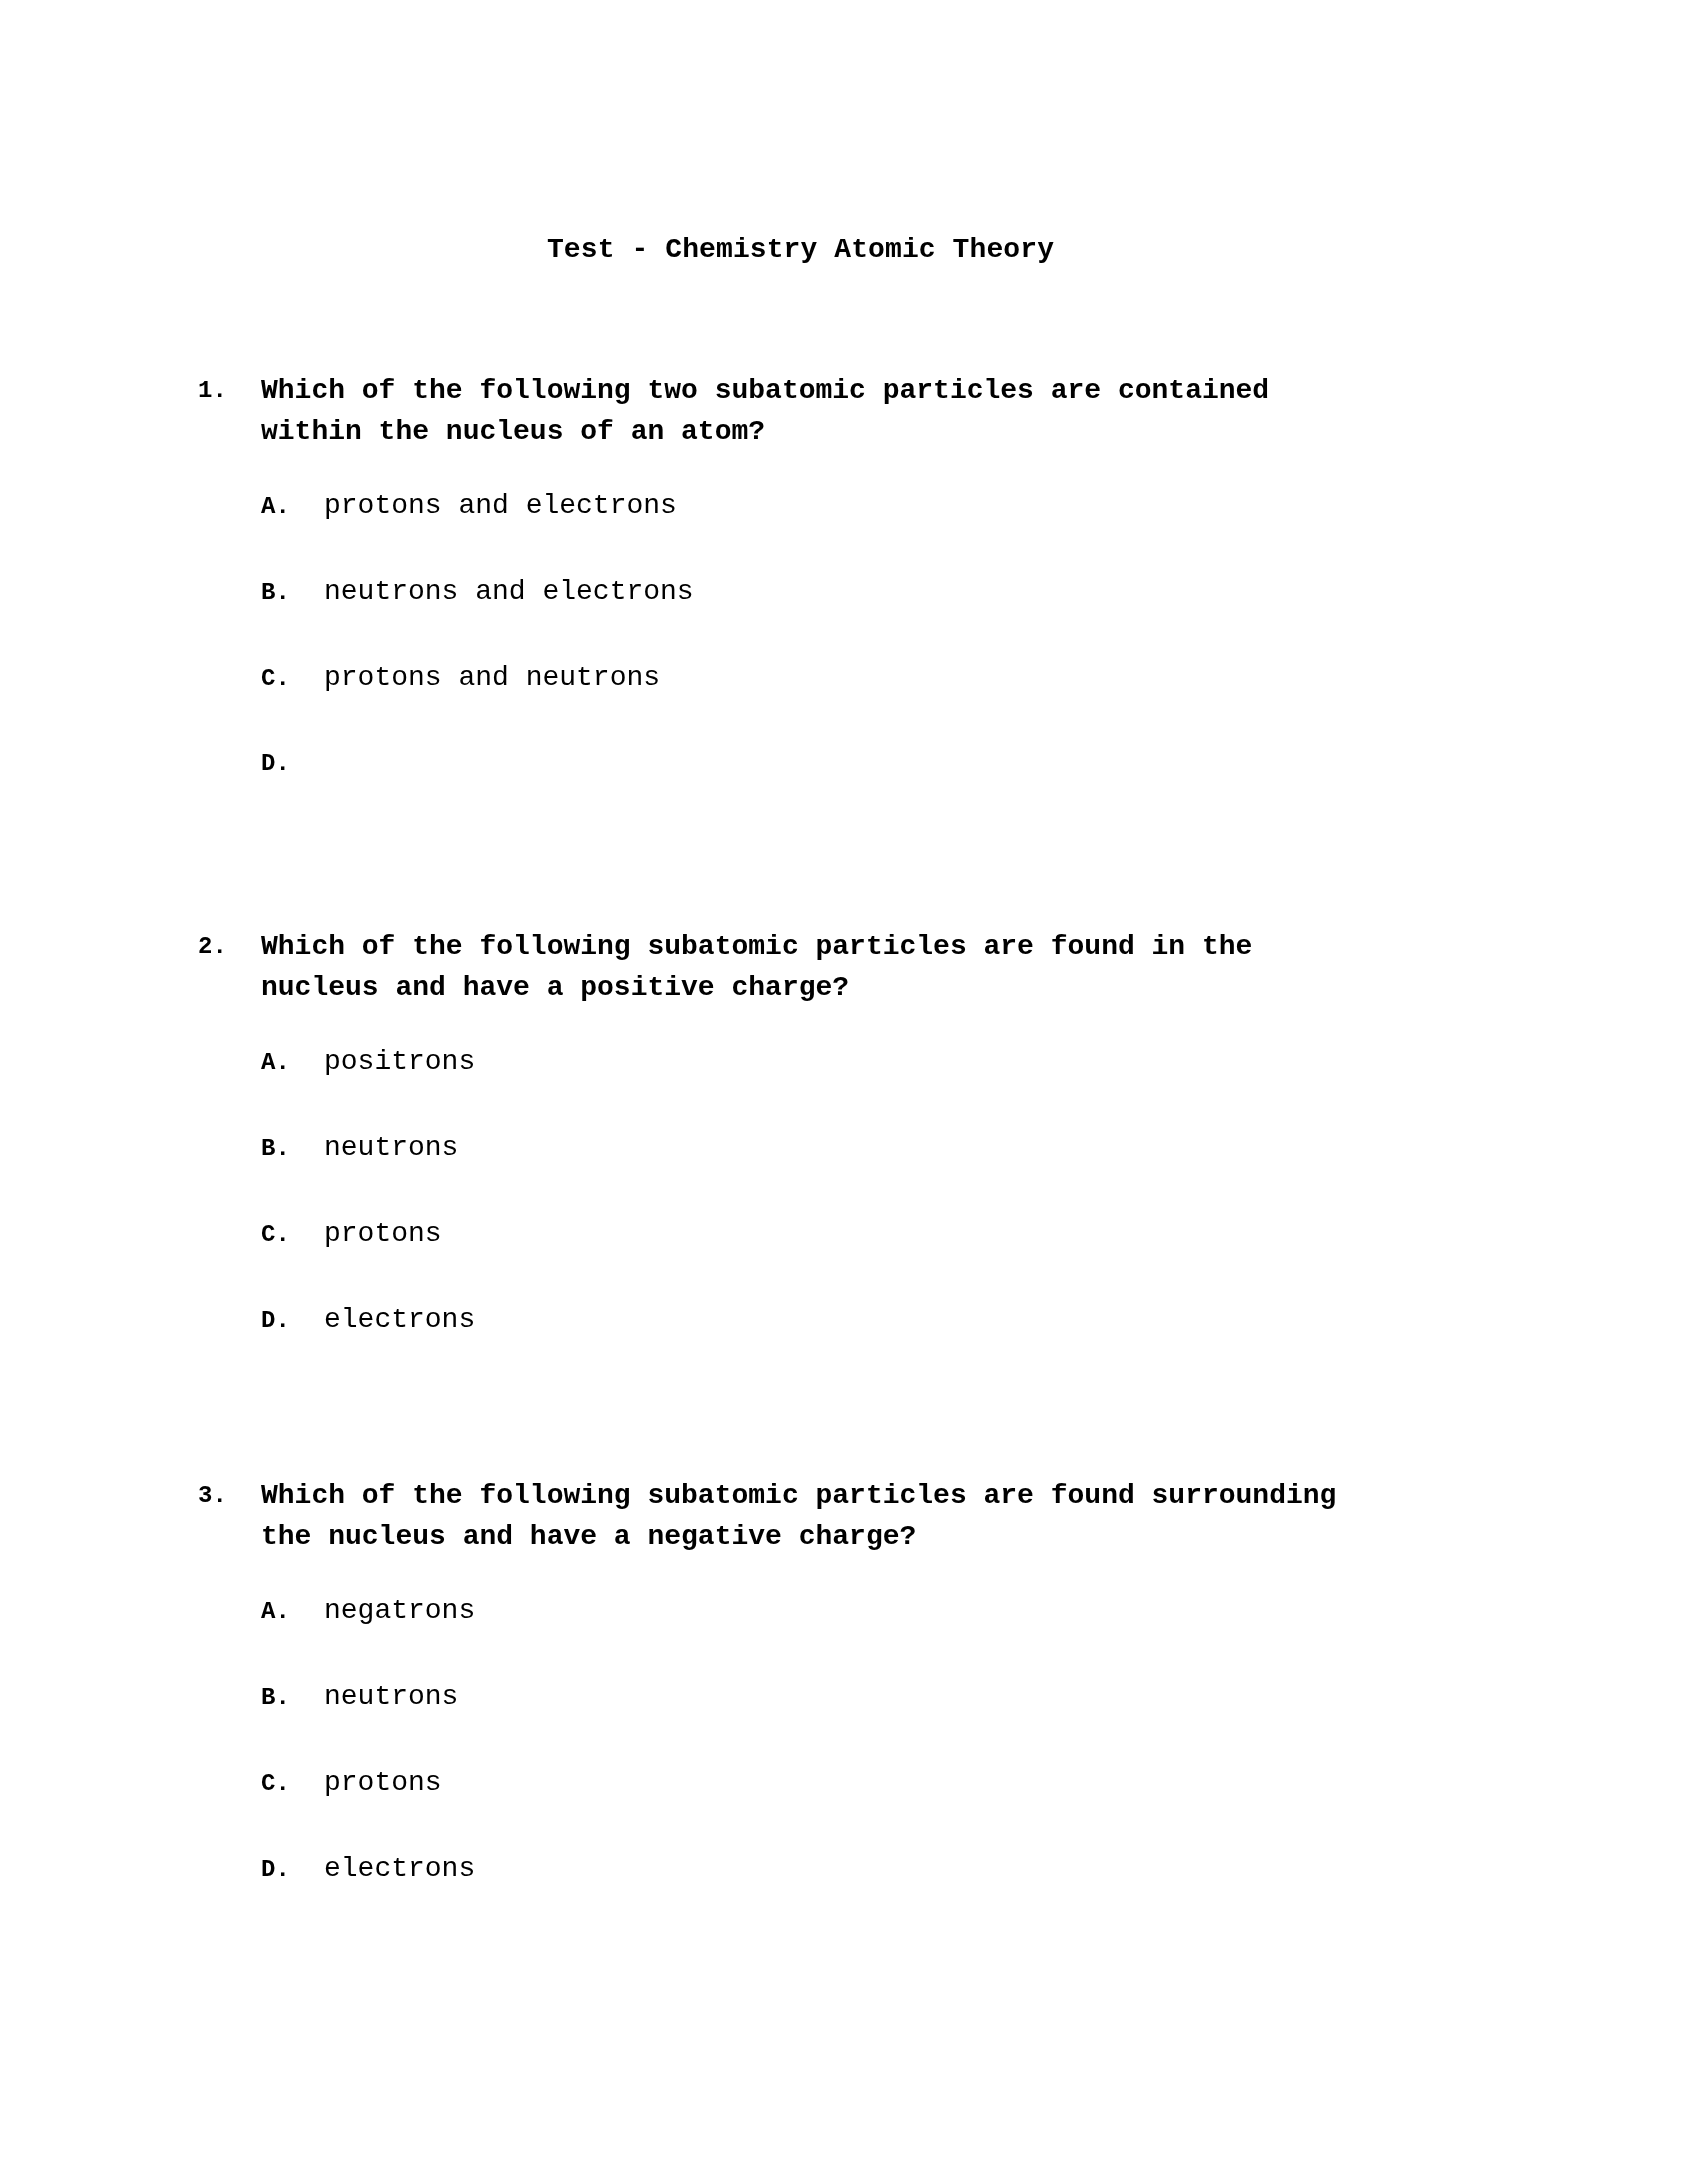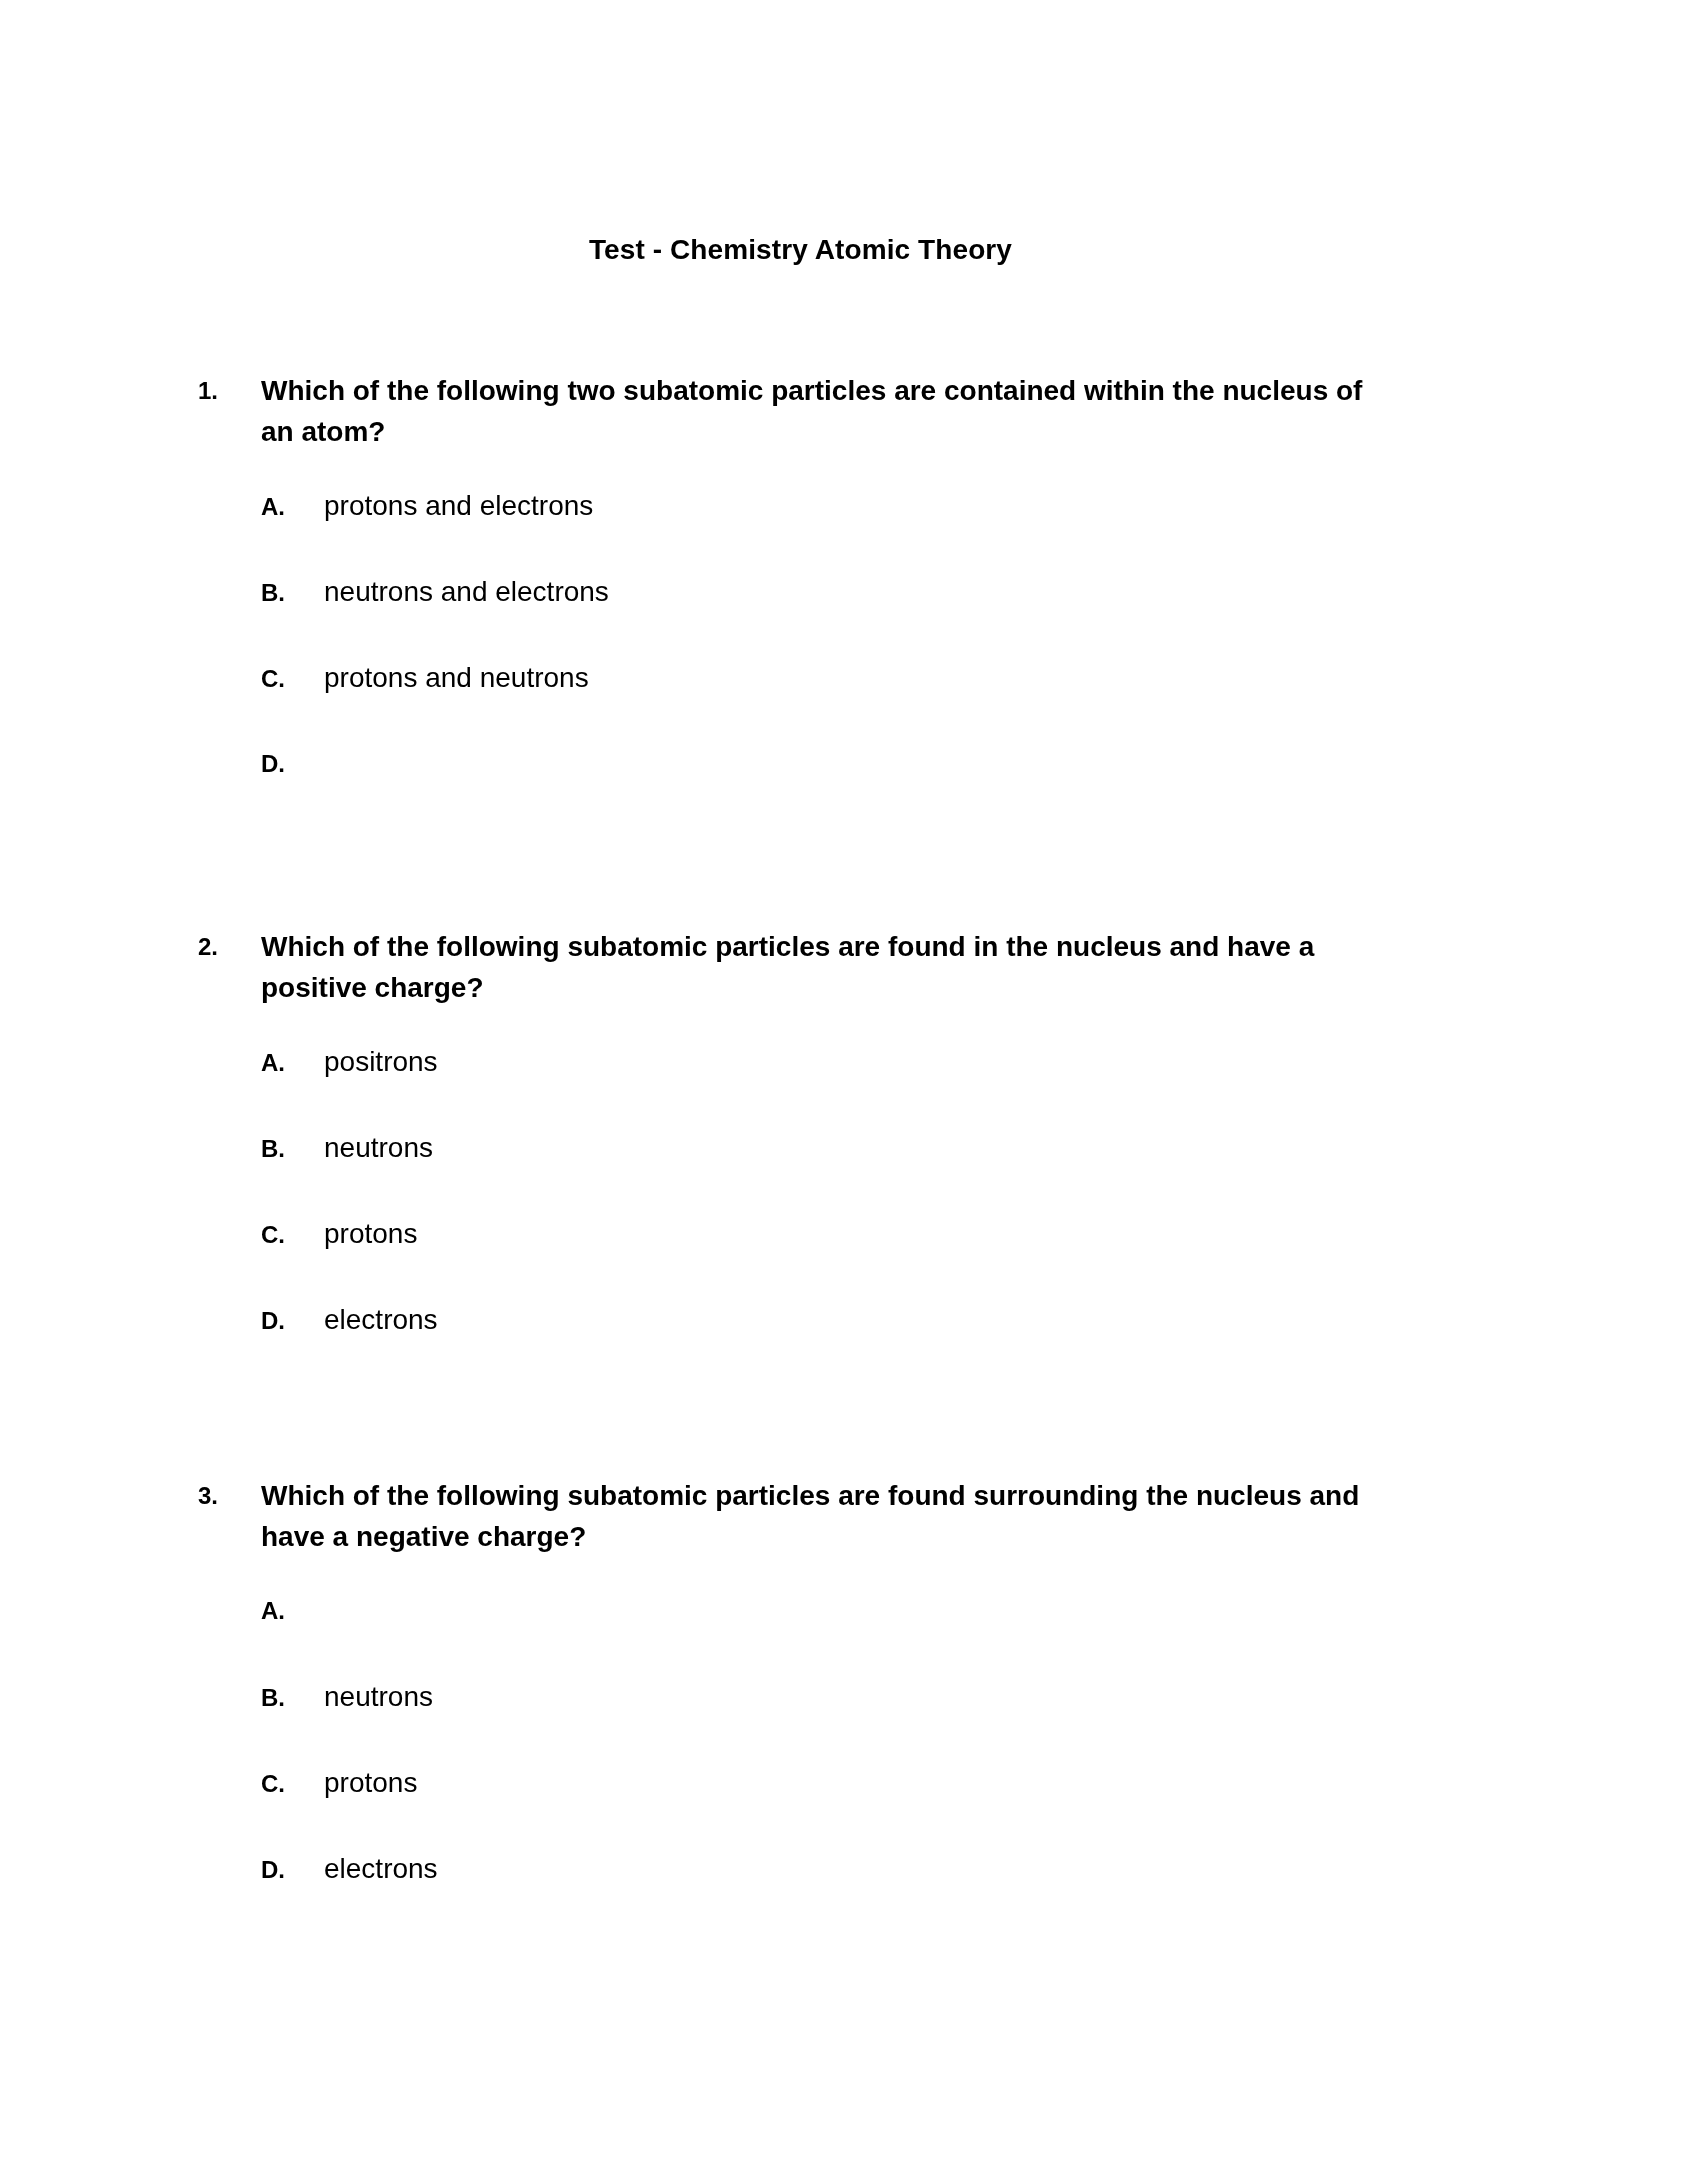--- a/index.html
+++ b/index.html
@@ -5,21 +5,21 @@
   html, body {
     margin: 0;
     padding: 0;
     background: #ffffff;
   }
   .page {
     position: relative;
     width: 1687px;
     height: 1910px;
     background: #ffffff;
-    font-family: Liberation Sans, sans-serif;
+    font-family: Liberation Mono, monospace;
     color: #000000;
     overflow: hidden;
     box-sizing: border-box;
   }
 
   
   .doc-title {
     position: absolute;
     left: 0;
     top: 233px;
@@ -136,20 +136,21 @@
         </div>
       </div>
       <div class="question-block" style="top: 1475px;">
         <div class="question-row">
           <div class="q-number">3.</div>
           <div class="q-text">Which of the following subatomic particles are found surrounding the nucleus and have a negative charge?</div>
         </div>
         <div class="options">
           <div class="option-row">
             <div class="opt-letter">A.</div>
+            <div class="opt-text">negatrons</div>
           </div>
           <div class="option-row">
             <div class="opt-letter">B.</div>
             <div class="opt-text">neutrons</div>
           </div>
           <div class="option-row">
             <div class="opt-letter">C.</div>
             <div class="opt-text">protons</div>
           </div>
           <div class="option-row">

